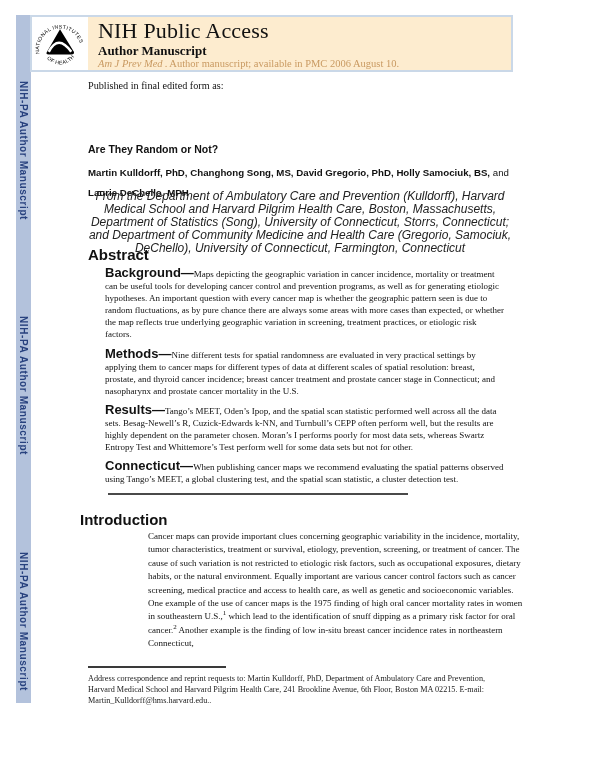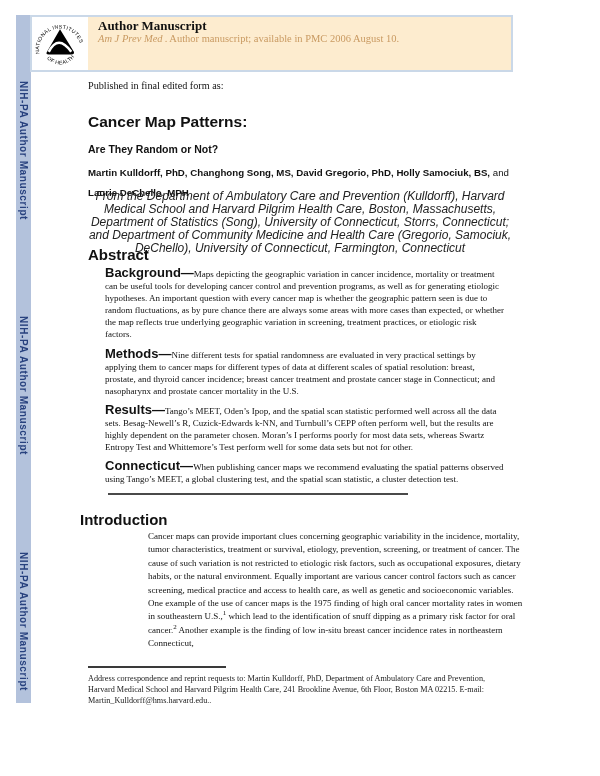--- a/index.html
+++ b/index.html
@@ -77,30 +77,30 @@
           <path id="arcTop" d="M 7,43 A 24,24 0 1 1 53,43" fill="none"></path>
           <path id="arcBottom" d="M 13,44 A 20,20 0 0 0 47,44" fill="none"></path>
         </defs>
         <text><textPath href="#arcTop" startOffset="2%">NATIONAL INSTITUTES</textPath></text>
         <text><textPath href="#arcBottom" startOffset="8%">OF HEALTH</textPath></text>
         <path d="M 30,13 L 46,39 Q 47,42 43,42 L 17,42 Q 13,42 15,39 Z" fill="#000"></path>
         <path d="M 17,39 Q 28,18 43,39" stroke="#fff" stroke-width="3" fill="none"></path>
       </svg>
     </div>
     <div class="banner">
+      <div class="h-title">NIH Public Access</div>
       <div class="h-sub">Author Manuscript</div>
       <div class="h-avail"><i>Am J Prev Med</i><span>. Author manuscript; available in PMC 2006 August 10.</span></div>
     </div>
   </div>
 
   <div class="published">
     <div>Published in final edited form as:</div>
   </div>
 
-  <div class="a-title">Cancer Map Patterns:</div>
   <div class="a-sub">Are They Random or Not?</div>
 
   <div class="authors">
     <span class="bold">Martin Kulldorff, PhD, Changhong Song, MS, David Gregorio, PhD, Holly Samociuk, BS,</span><span> and </span><span class="bold">Laurie DeChello, MPH</span>
   </div>
 
   <div class="affil">From the Department of Ambulatory Care and Prevention (Kulldorff), Harvard Medical School and Harvard Pilgrim Health Care, Boston, Massachusetts, Department of Statistics (Song), University of Connecticut, Storrs, Connecticut; and Department of Community Medicine and Health Care (Gregorio, Samociuk, DeChello), University of Connecticut, Farmington, Connecticut</div>
 
   <div class="sec-head abs-head">Abstract</div>
 

